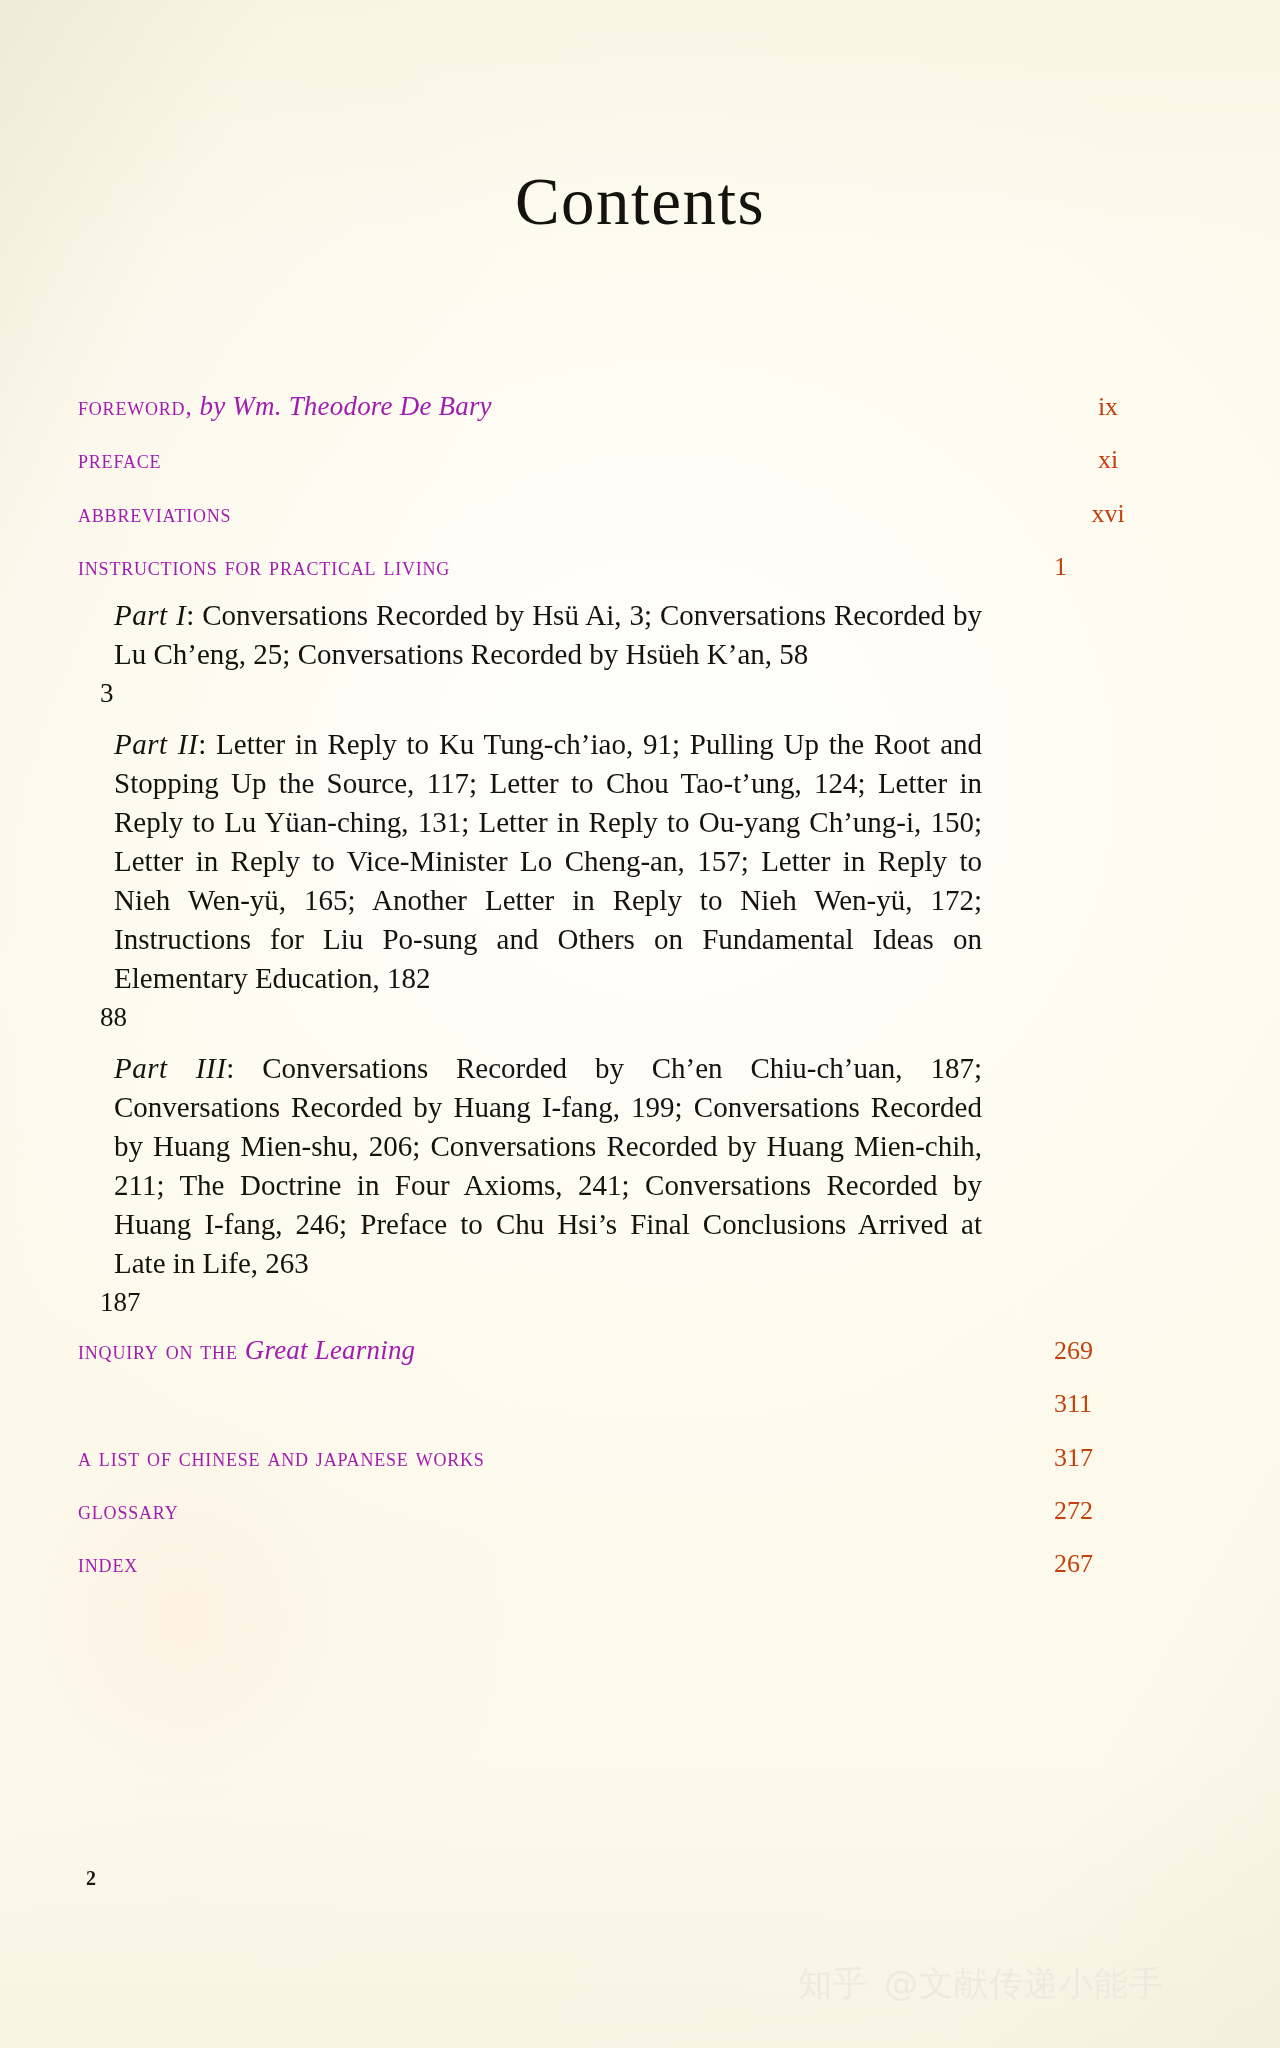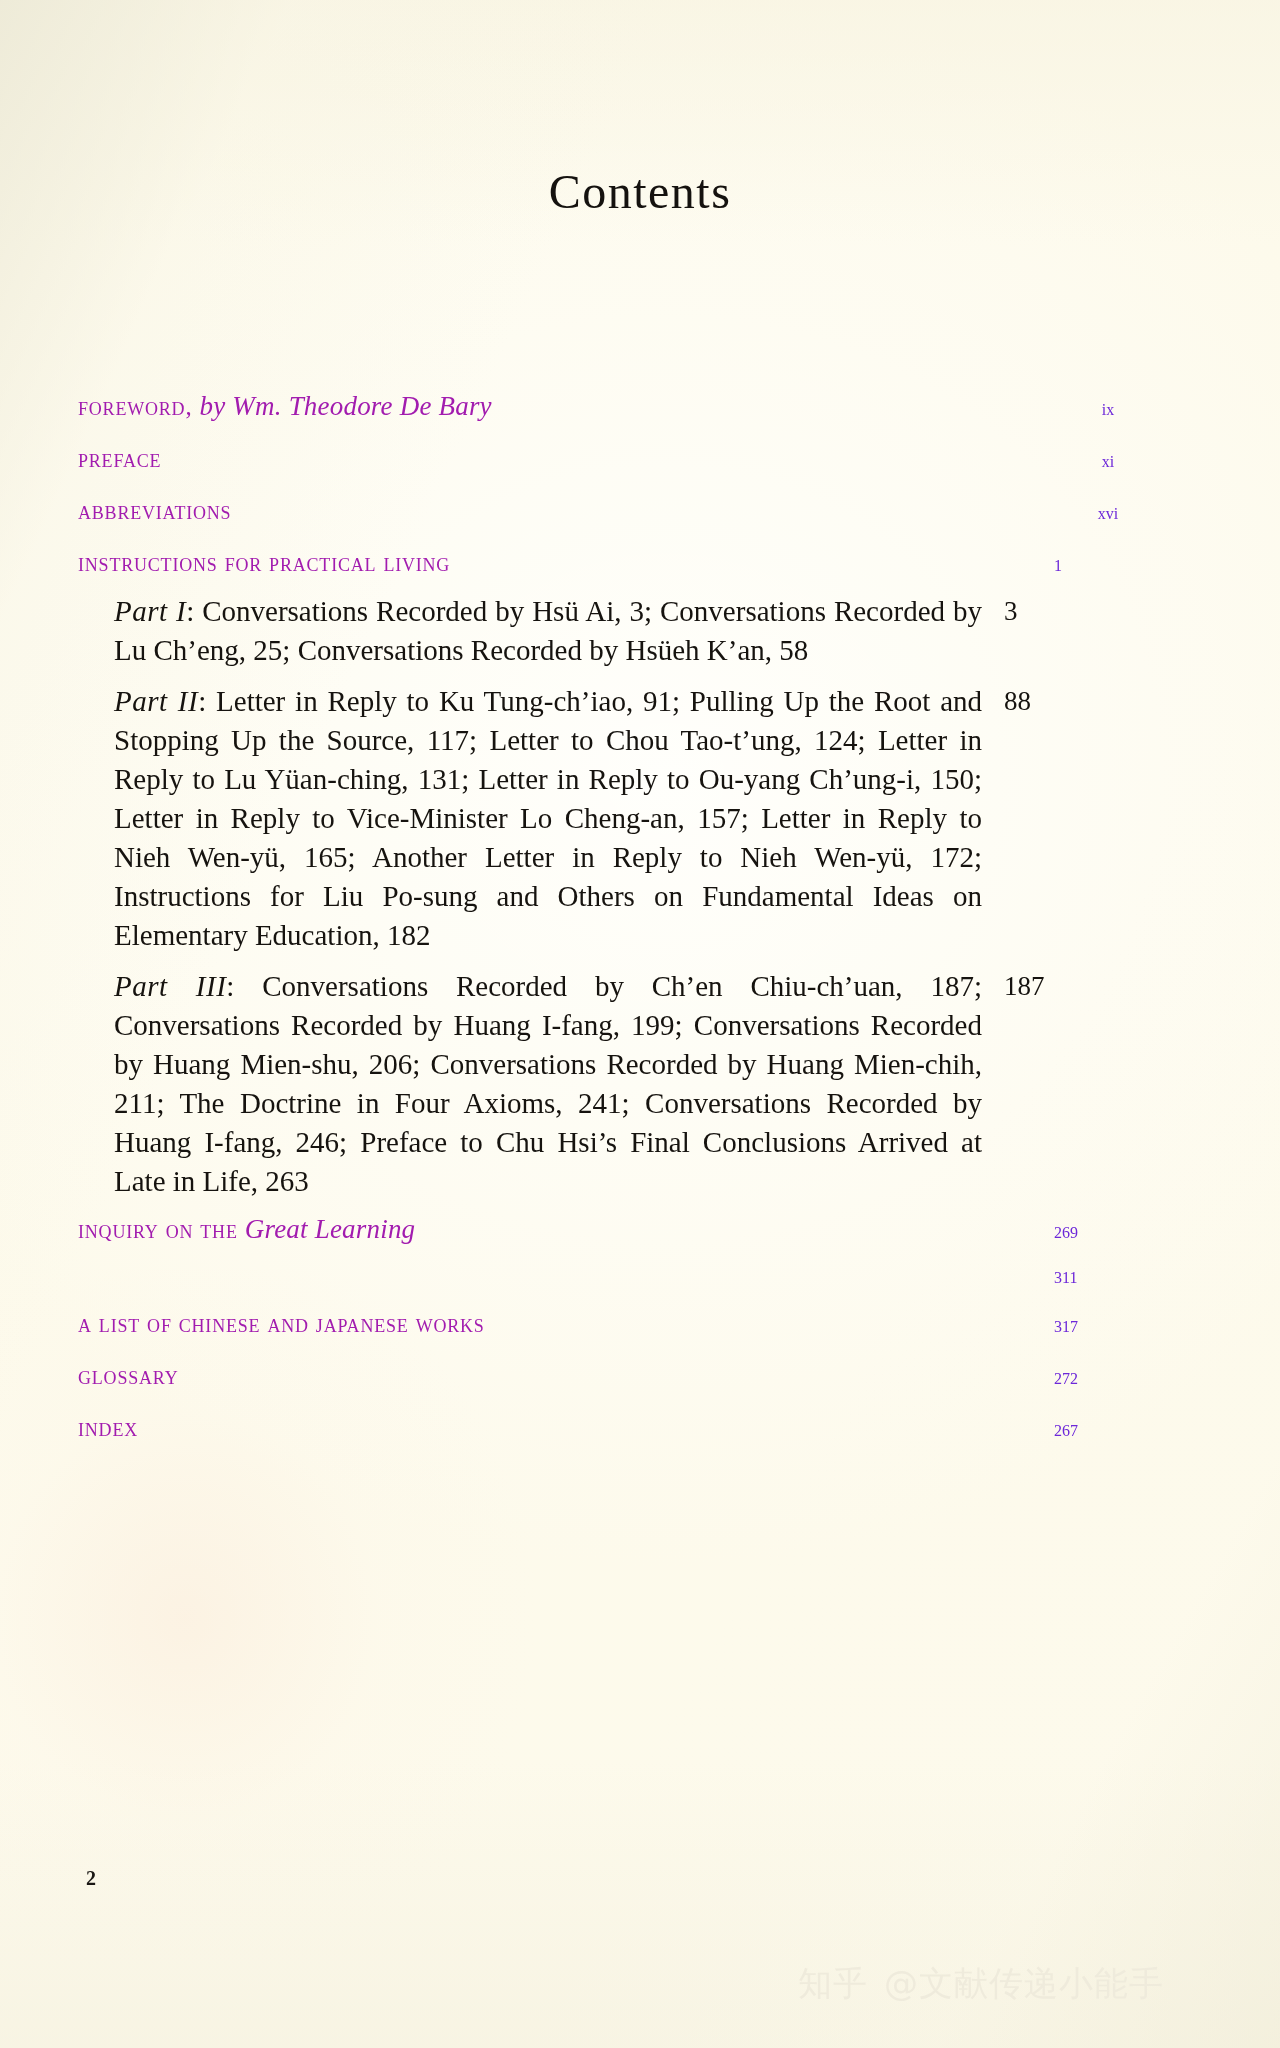--- a/index.html
+++ b/index.html
@@ -50,21 +50,21 @@
     z-index: 2;
   }
 
   
   .toc-title {
     position: absolute;
     left: 0;
     right: 0;
     top: 168px;
     text-align: center;
-    font-size: 48px;
+    font-size: 67px;
     line-height: 1;
     letter-spacing: 1.5px;
     font-weight: 400;
     color: #15120f;
   }
 
   
   .toc-list {
     position: absolute;
     left: 78px;
@@ -93,23 +93,23 @@
     font-variant: normal;
     text-transform: none;
     letter-spacing: 0.2px;
     font-size: 27px;
   }
 
   .toc-spacer { flex: 1 1 auto; }
 
   .toc-folio {
     flex: 0 0 auto;
-    font-size: 16px;
+    font-size: 26px;
     line-height: 1.2;
-    color: #6d28d9;
+    color: #c2410c;
     white-space: nowrap;
   }
   .toc-folio.roman {
     width: 170px;
     text-align: center;
     padding-right: 18px;
     box-sizing: border-box;
   }
   .toc-folio.arabic {
     width: 170px;
@@ -121,20 +121,21 @@
   
   .row-gap-front { margin-bottom: 22px; }
   .row-gap-head  { margin-bottom: 14px; }
 
   
   .part-block {
     display: flex;
     align-items: flex-start;
     width: 100%;
     margin-bottom: 12px;
+    flex-direction: column;
   }
   .part-text {
     flex: 0 0 auto;
     width: 868px;
     margin-left: 36px;
     font-size: 29px;
     line-height: 39px;
     text-align: justify;
     text-justify: inter-word;
     color: #16130f;

